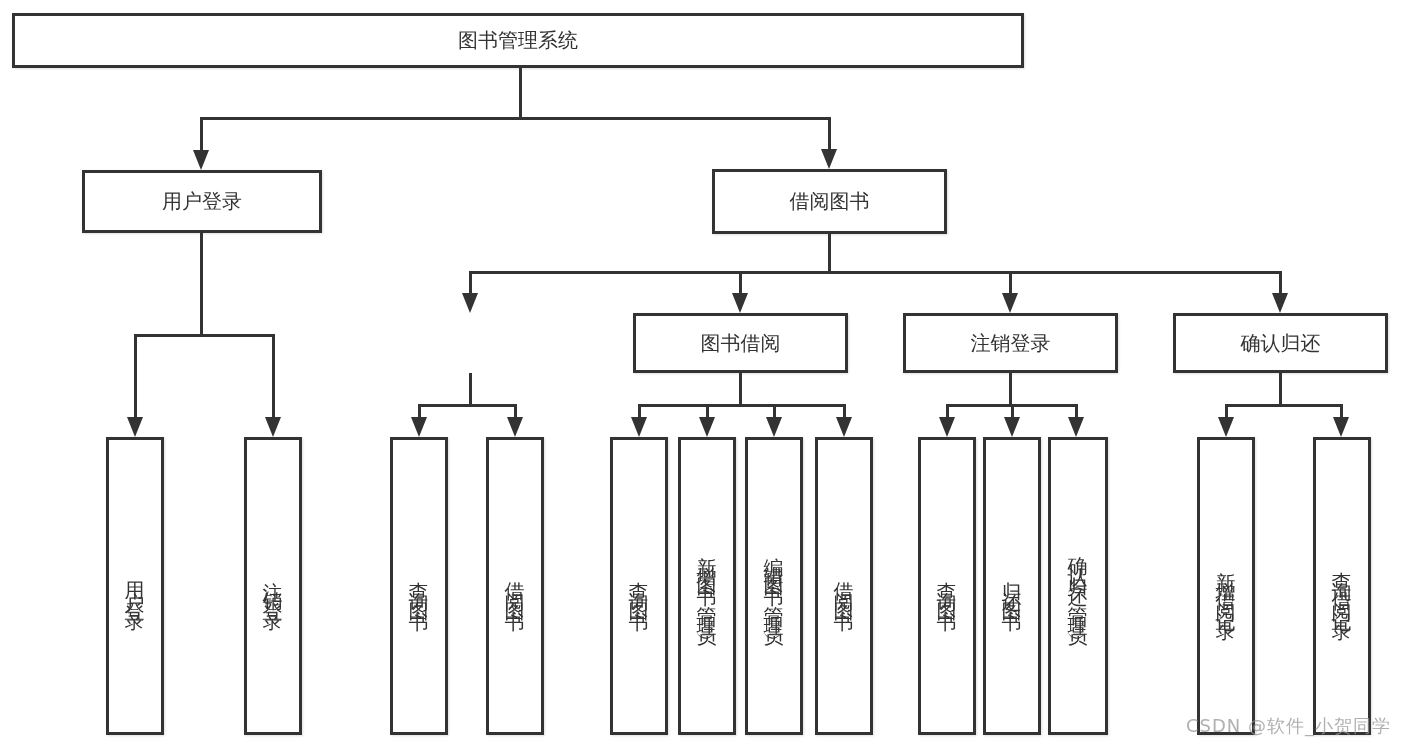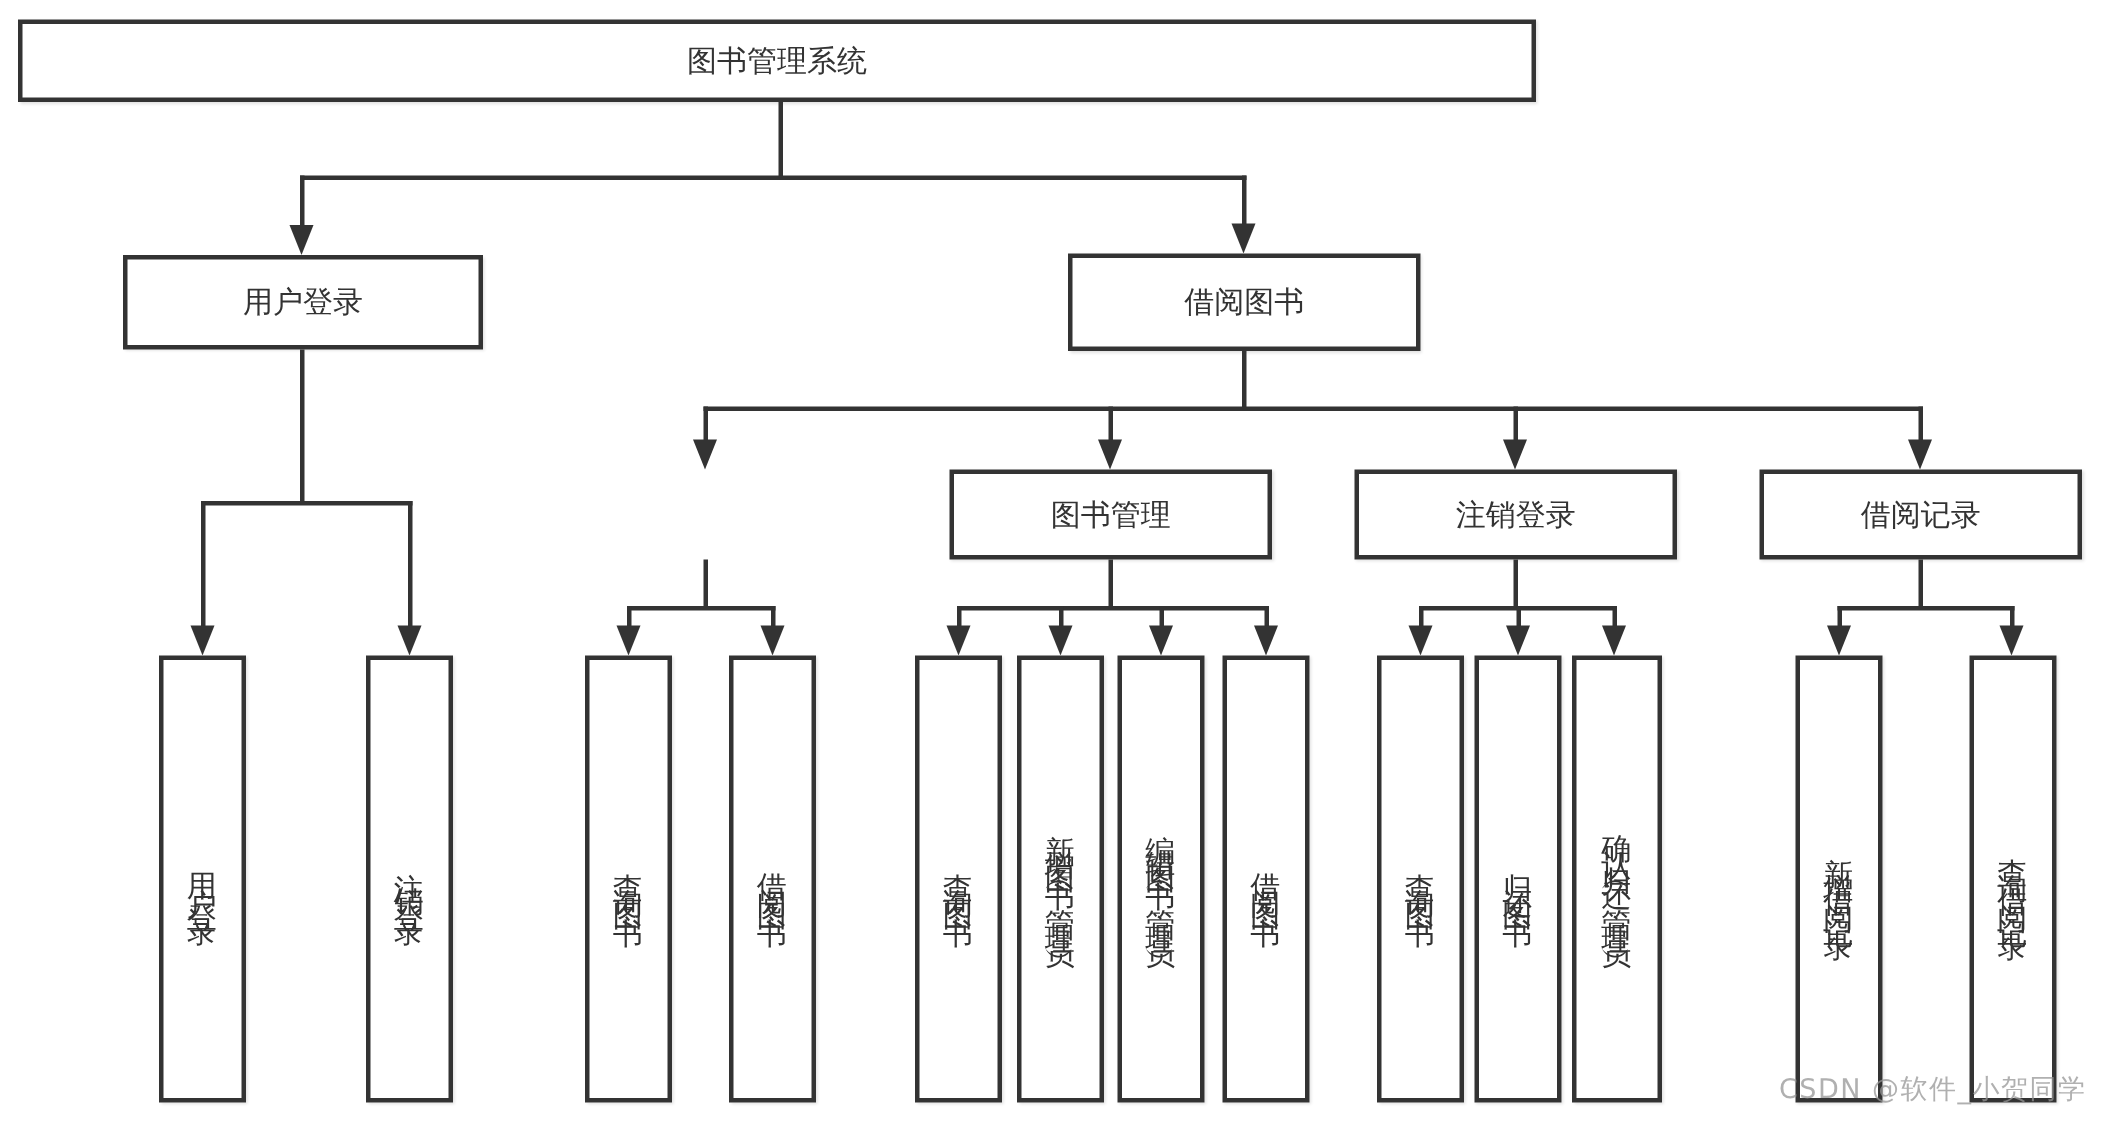--- a/index.html
+++ b/index.html
@@ -83,27 +83,27 @@
   <div class="vline" style="left:469px;top:271px;height:23px;"></div>
   <div class="arrow" style="left:462px;top:293px;"></div>
   <div class="vline" style="left:739px;top:271px;height:23px;"></div>
   <div class="arrow" style="left:732px;top:293px;"></div>
   <div class="vline" style="left:1009px;top:271px;height:23px;"></div>
   <div class="arrow" style="left:1002px;top:293px;"></div>
   <div class="vline" style="left:1279px;top:271px;height:23px;"></div>
   <div class="arrow" style="left:1272px;top:293px;"></div>
 
   <div class="node" style="left:633px;top:313px;width:215px;height:60px;">
-    <span>图书管理</span>
+    <span>图书借阅</span>
   </div>
   <div class="node" style="left:903px;top:313px;width:215px;height:60px;">
     <span>注销登录</span>
   </div>
   <div class="node" style="left:1173px;top:313px;width:215px;height:60px;">
-    <span>借阅记录</span>
+    <span>确认归还</span>
   </div>
 
   <div class="vline" style="left:469px;top:373px;height:33px;"></div>
   <div class="hline" style="left:418px;top:404px;width:99px;"></div>
   <div class="vline" style="left:418px;top:404px;height:14px;"></div>
   <div class="arrow" style="left:411px;top:417px;"></div>
   <div class="vline" style="left:514px;top:404px;height:14px;"></div>
   <div class="arrow" style="left:507px;top:417px;"></div>
 
   <div class="vline" style="left:739px;top:373px;height:33px;"></div>

